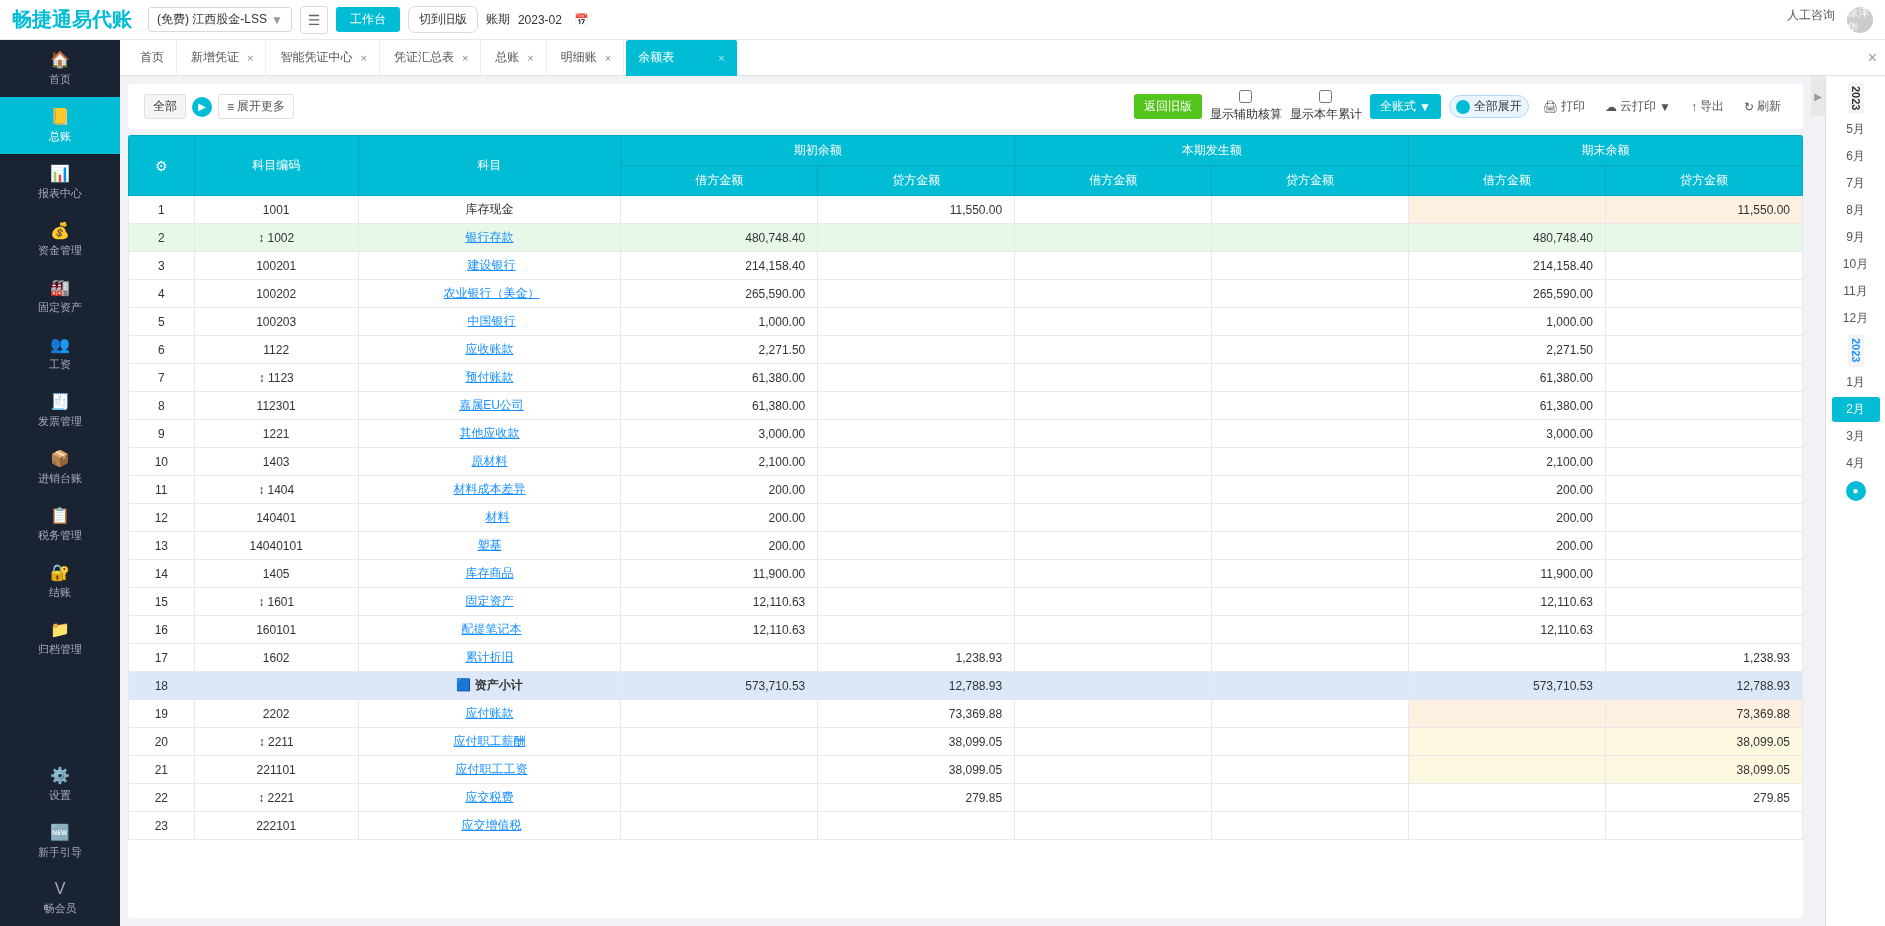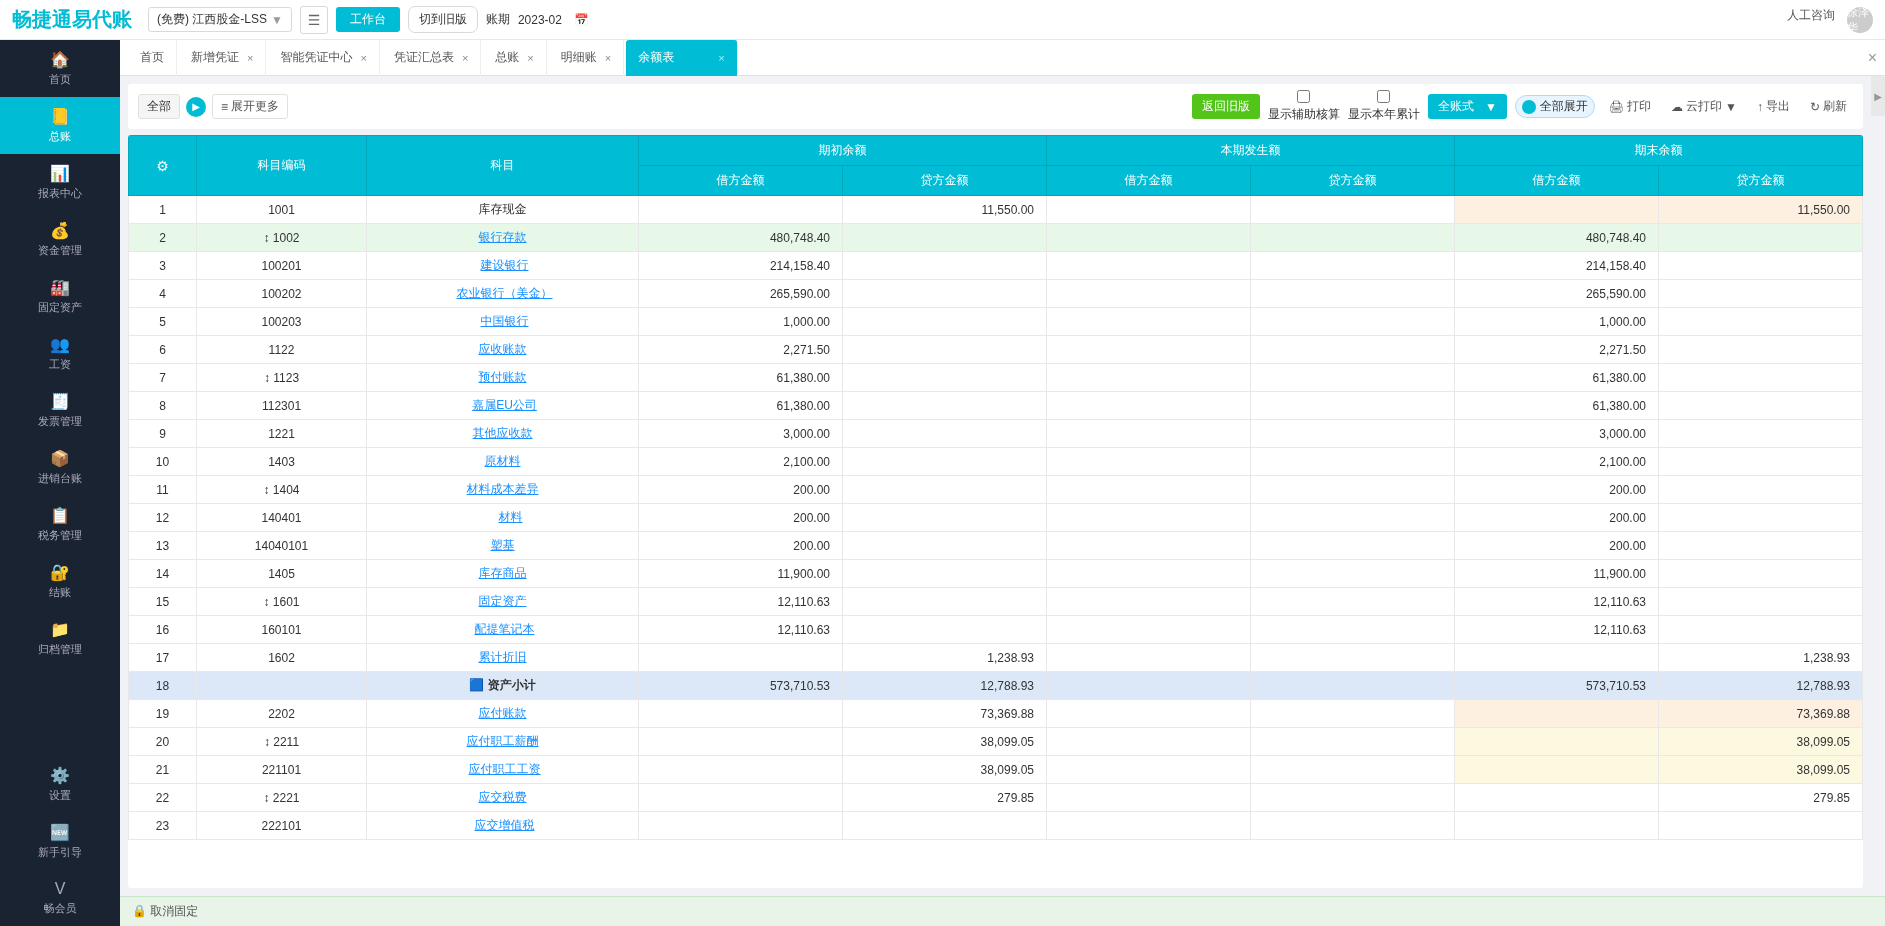--- a/index.html
+++ b/index.html
@@ -32,30 +32,30 @@
     .tab { display: flex; align-items: center; padding: 0 12px; height: 36px; cursor: pointer; font-size: 12px; color: #555; border-right: 1px solid #eee; gap: 4px; white-space: nowrap; }
     .tab.active { background: #00bcd4; color: #fff; border-radius: 3px 3px 0 0; gap: 40px; }
     .tab .close { margin-left: 4px; font-size: 11px; cursor: pointer; opacity: 0.7; }
     .tab-close-all { margin-left: auto; cursor: pointer; color: #999; font-size: 16px; }
 
     
     .content { flex: 1; display: flex; overflow: hidden; }
     .main-panel { flex: 1; display: flex; flex-direction: column; overflow: hidden; padding: 8px; }
 
     
-    .toolbar { display: flex; align-items: center; background: #fff; padding: 6px 10px; margin-bottom: 6px; border-radius: 3px; gap: 8px; flex-wrap: wrap; }
+    .toolbar { display: flex; align-items: center; background: #fff; padding: 6px 16px; margin-bottom: 6px; border-radius: 3px; gap: 8px; flex-wrap: wrap; }
     .filter-section { display: flex; align-items: center; gap: 6px; }
     .filter-all { display: flex; align-items: center; gap: 4px; background: #f5f5f5; border: 1px solid #e0e0e0; border-radius: 3px; padding: 3px 8px; font-size: 12px; cursor: pointer; }
     .filter-arrow { width: 20px; height: 20px; background: #00bcd4; border-radius: 50%; display: flex; align-items: center; justify-content: center; color: #fff; font-size: 10px; cursor: pointer; }
     .expand-btn { display: flex; align-items: center; gap: 3px; border: 1px solid #e0e0e0; padding: 3px 8px; border-radius: 3px; cursor: pointer; font-size: 12px; color: #555; }
 
     .toolbar-right { margin-left: auto; display: flex; align-items: center; gap: 8px; }
     .back-old-btn { background: #52c41a; color: #fff; border: none; padding: 4px 10px; border-radius: 3px; cursor: pointer; font-size: 12px; }
     .checkbox-label { display: flex; align-items: center; gap: 3px; font-size: 12px; cursor: pointer; white-space: nowrap; flex-direction: column; }
-    .full-style-btn { background: #00bcd4; color: #fff; border: none; padding: 4px 10px; border-radius: 3px; cursor: pointer; font-size: 12px; display: flex; align-items: center; gap: 11px; }
+    .full-style-btn { background: #00bcd4; color: #fff; border: none; padding: 4px 10px; border-radius: 3px; cursor: pointer; font-size: 12px; display: flex; align-items: center; gap: 3px; }
     .toggle-btn { display: flex; align-items: center; gap: 4px; background: #e8f5fe; border: 1px solid #b3d8f7; border-radius: 12px; padding: 2px 6px; font-size: 12px; cursor: pointer; }
     .toggle-dot { width: 14px; height: 14px; background: #00bcd4; border-radius: 50%; }
     .action-btn { display: flex; align-items: center; gap: 3px; font-size: 12px; cursor: pointer; color: #555; padding: 3px 6px; }
 
     
     .table-container { flex: 1; overflow: auto; background: #fff; border-radius: 3px; }
     table { width: 100%; border-collapse: collapse; font-size: 12px; }
     thead tr th { background: #00bcd4; color: #fff; text-align: center; padding: 6px 8px; border: 1px solid #00a8bb; font-weight: normal; position: sticky; top: 0; z-index: 2; }
     thead tr:first-child th { border-bottom: 1px solid #00a8bb; }
     tbody tr td { padding: 5px 8px; border: 1px solid #e8e8e8; text-align: center; }
@@ -531,20 +531,34 @@
                   <td class="td-amount"></td>
                   <td class="td-amount"></td>
                 </tr>
               </tbody>
           </table>
         </div>
       </div>
 
       <div style="display:flex; flex-direction:row;">
         <div class="expand-toggle">▶</div>
-      </div>
-    </div>
-
-    <div class="bottom-bar">
-      <span>🔒 取消固定</span>
-    </div>
+        <div class="right-sidebar">
+          <div class="year-label">2023</div>
+          <div class="month-item">5月</div>
+          <div class="month-item">6月</div>
+          <div class="month-item">7月</div>
+          <div class="month-item">8月</div>
+          <div class="month-item">9月</div>
+          <div class="month-item">10月</div>
+          <div class="month-item">11月</div>
+          <div class="month-item">12月</div>
+          <div class="year-label current-year" style="color:#1890ff">2023</div>
+          <div class="month-item">1月</div>
+          <div class="month-item active">2月</div>
+          <div class="month-item">3月</div>
+          <div class="month-item">4月</div>
+          <div style="width:20px;height:20px;background:#00bcd4;border-radius:50%;display:flex;align-items:center;justify-content:center;color:#fff;font-size:10px;margin:4px auto;cursor:pointer;">●</div>
+        </div>
+      </div>
+    </div>
+
   </div>
 </div>
 
 </body></html>

